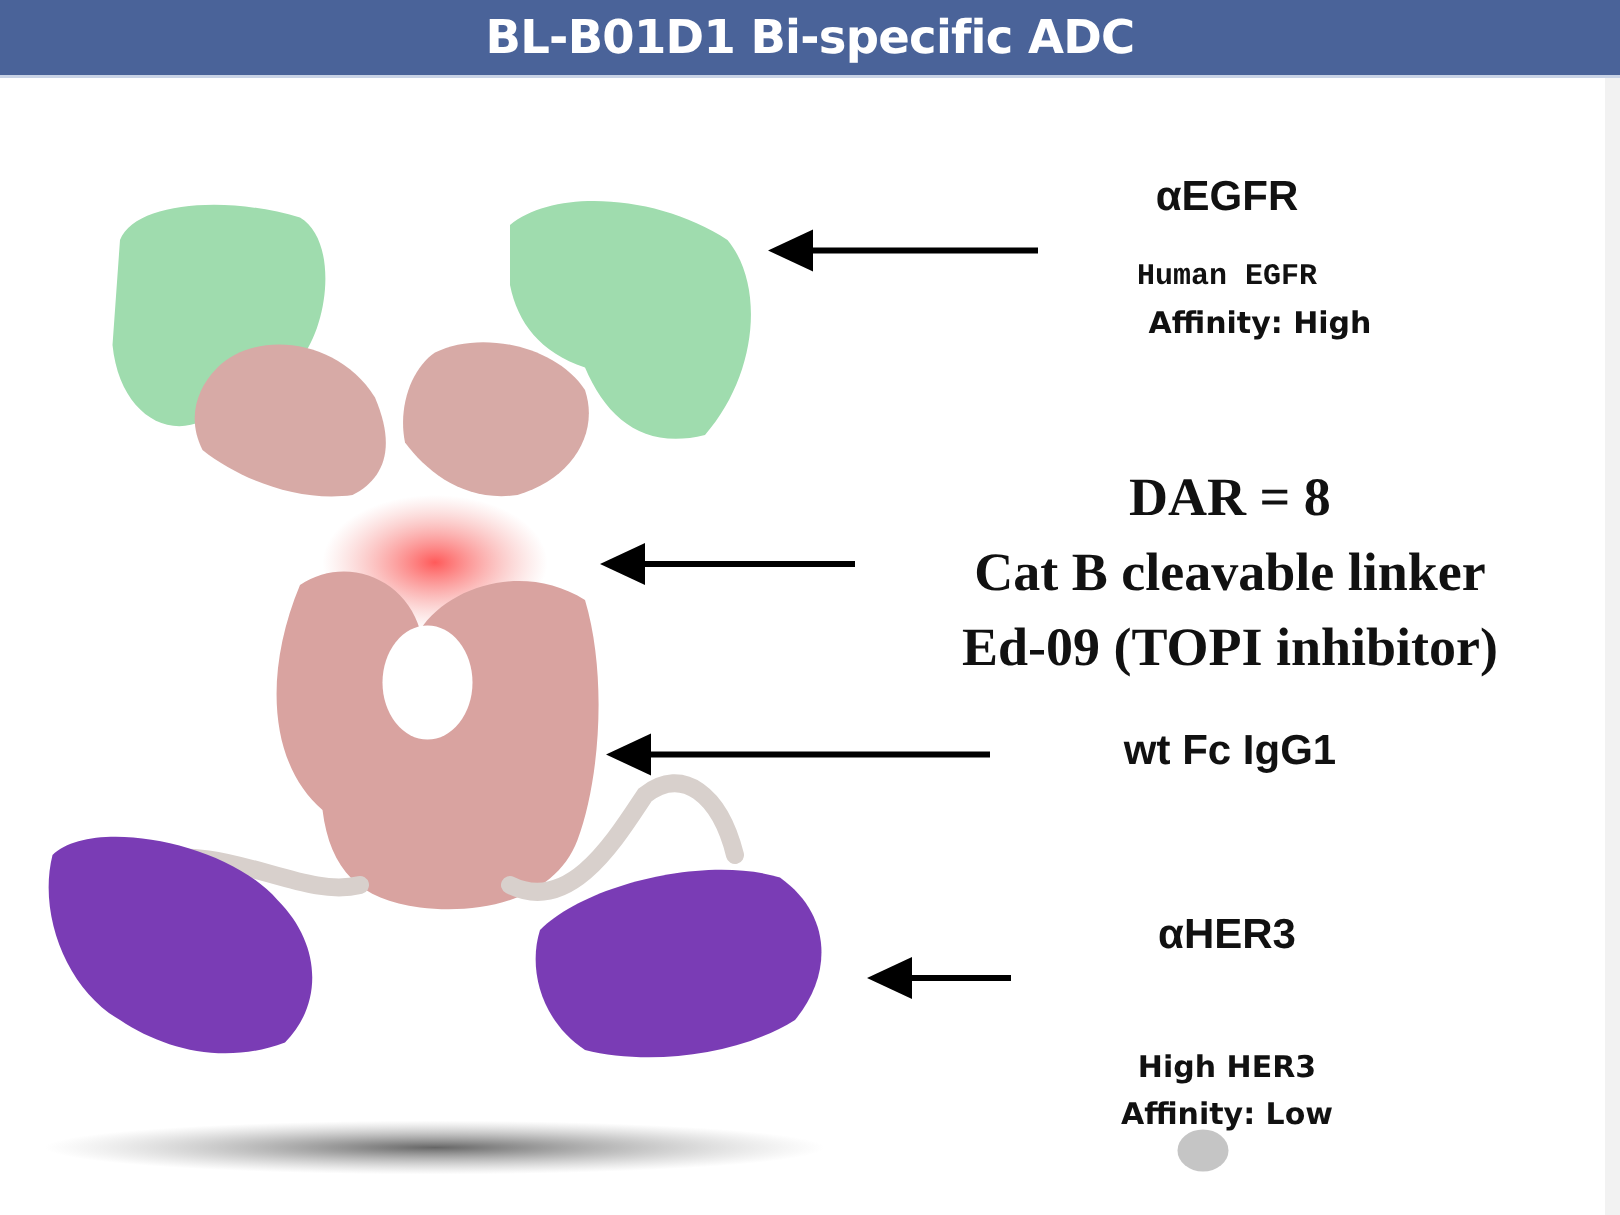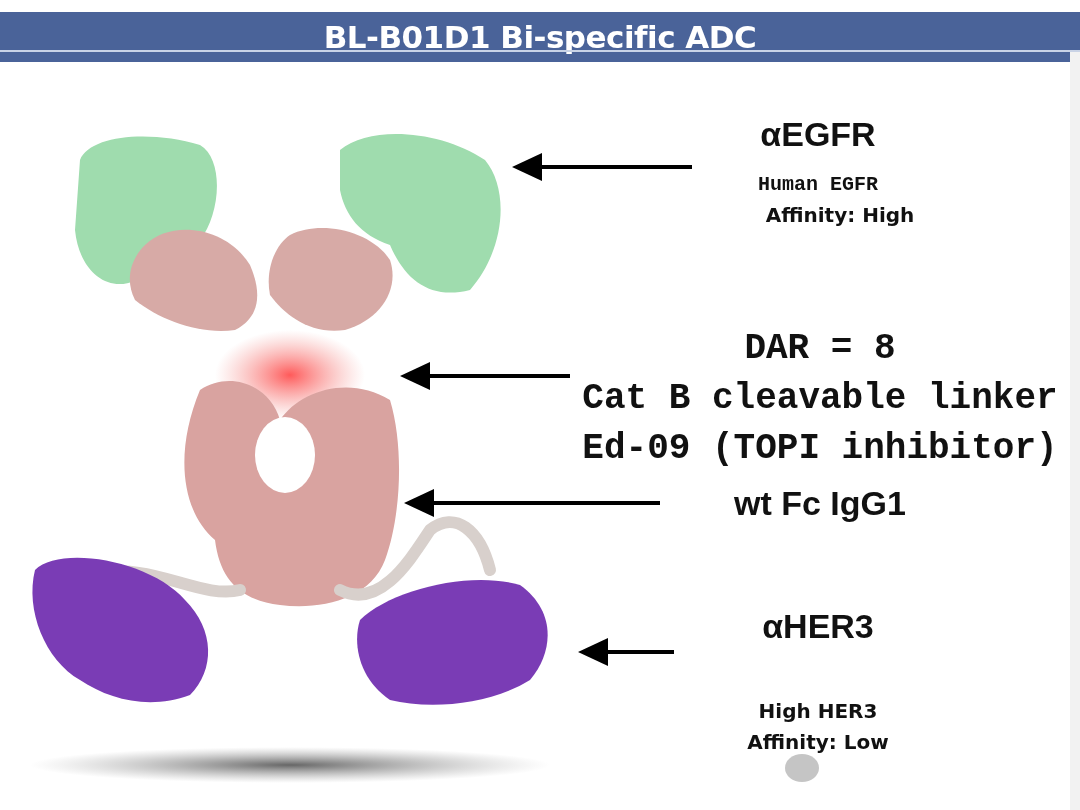--- a/index.html
+++ b/index.html
@@ -1,23 +1,23 @@
 <!DOCTYPE html>
 <html><head>
 <meta charset="utf-8">
 <style>
   html,body{margin:0;padding:0;background:#fff;}
   body{width:1080px;height:810px;position:relative;overflow:hidden;font-family:"Liberation Sans",sans-serif;}
   .title-bar{position:absolute;left:0;top:0;width:1080px;height:50px;background:#4a6399;color:#fff;
-    font-family:"DejaVu Sans",sans-serif;font-weight:bold;font-size:31px;text-align:center;line-height:50px;letter-spacing:-0.5px;margin-top:12px;}
+    font-family:"DejaVu Sans",sans-serif;font-weight:bold;font-size:31px;text-align:center;line-height:50px;letter-spacing:-0.5px;}
   .title-rule{position:absolute;left:0;top:50px;width:1080px;height:2px;background:#c9d3e6;}
   .right-edge{position:absolute;right:0;top:52px;width:10px;height:758px;background:#f2f2f2;}
   .label{position:absolute;color:#111;font-weight:bold;text-align:center;white-space:nowrap;}
-  .big{font-size:34px;font-family:"Liberation Sans",sans-serif;}
-  .med{font-size:36px;line-height:50px;font-family:Liberation Mono, monospace;margin-top:18px;}
+  .big{font-size:28px;font-family:"Liberation Sans",sans-serif;}
+  .med{font-size:36px;line-height:50px;font-family:Liberation Serif, serif;}
   .small{font-size:20px;line-height:30px;font-family:"DejaVu Sans",sans-serif;}
   .arrow{position:absolute;height:4px;background:#000;}
   .arrow::before{content:"";position:absolute;left:-28px;top:-12px;border-top:14px solid transparent;border-bottom:14px solid transparent;border-right:30px solid #000;}
   .watermark{position:absolute;left:785px;top:748px;font-size:30px;color:#bbb;font-family:"DejaVu Sans",sans-serif;opacity:.85;}
   .wm-icon{display:inline-block;width:34px;height:28px;border-radius:50%;background:#bbb;vertical-align:middle;margin-right:6px;}
   svg.mol{position:absolute;left:0;top:100px;}
 </style>
 </head>
 <body>
 

